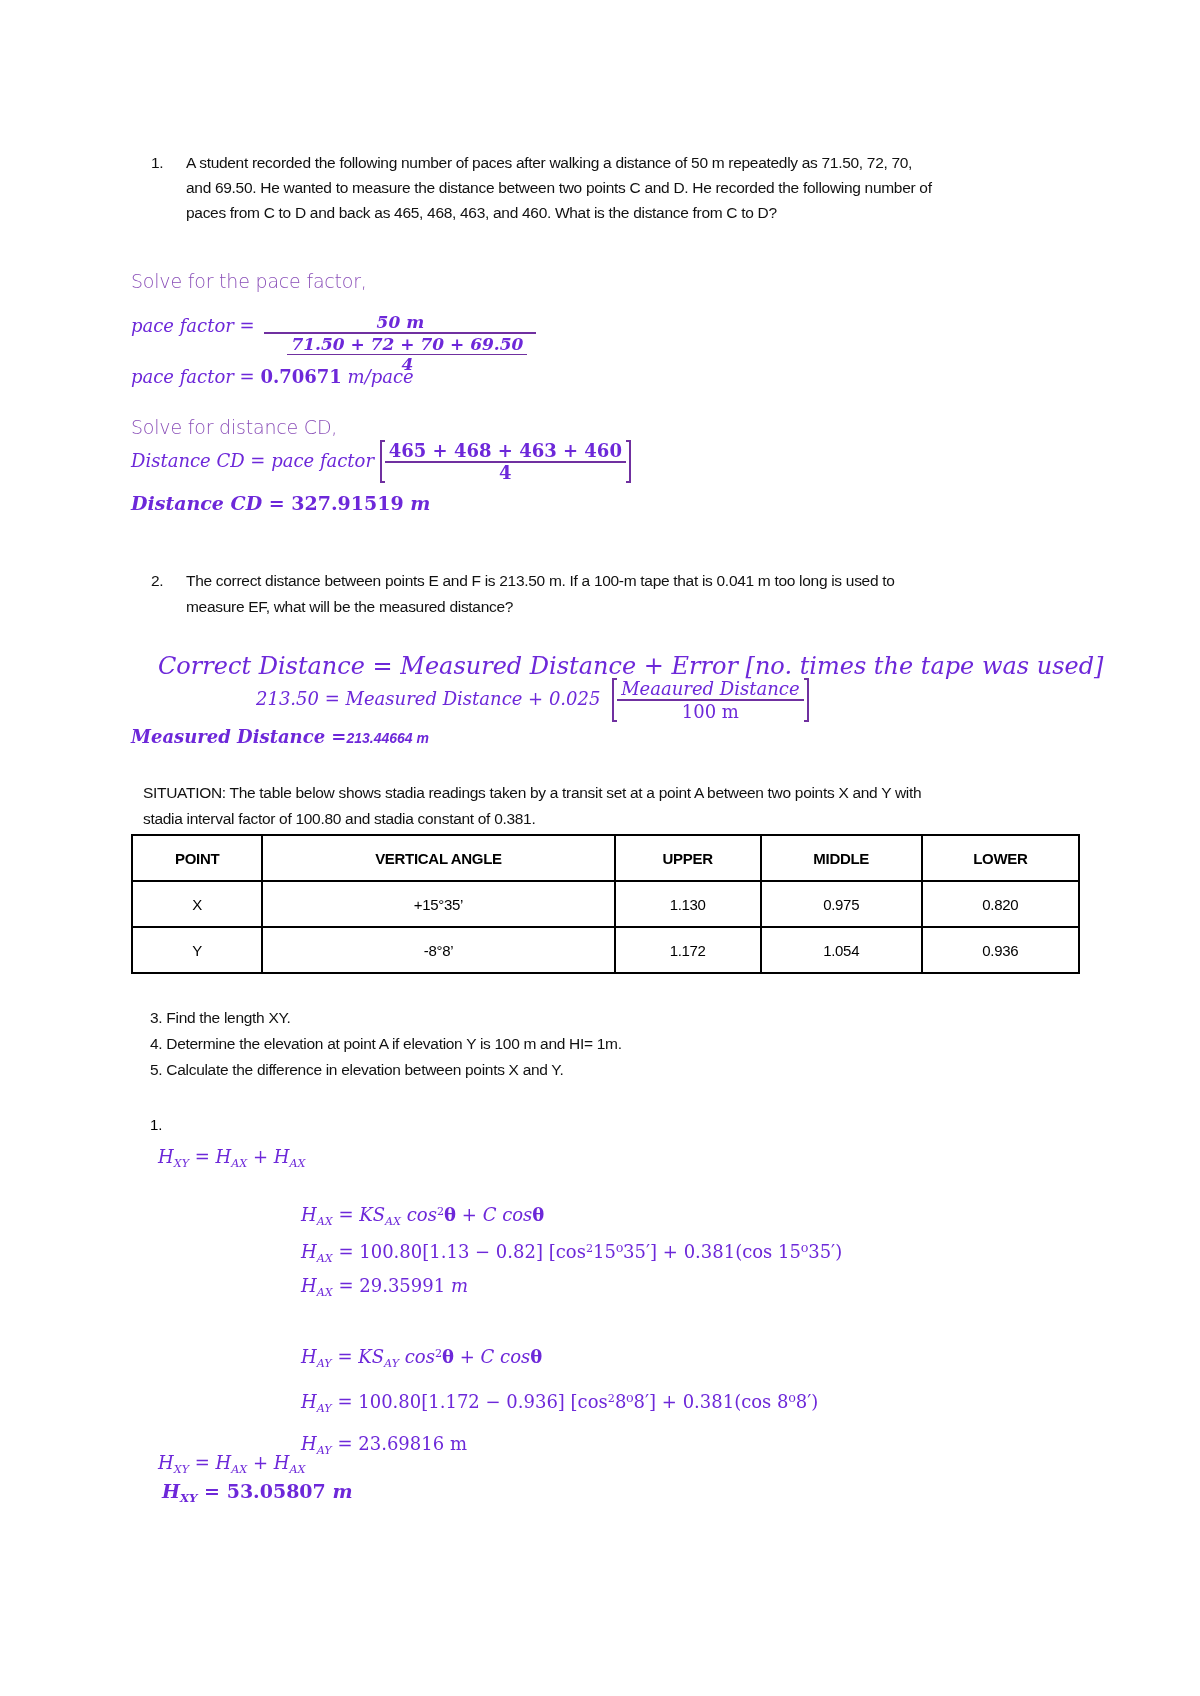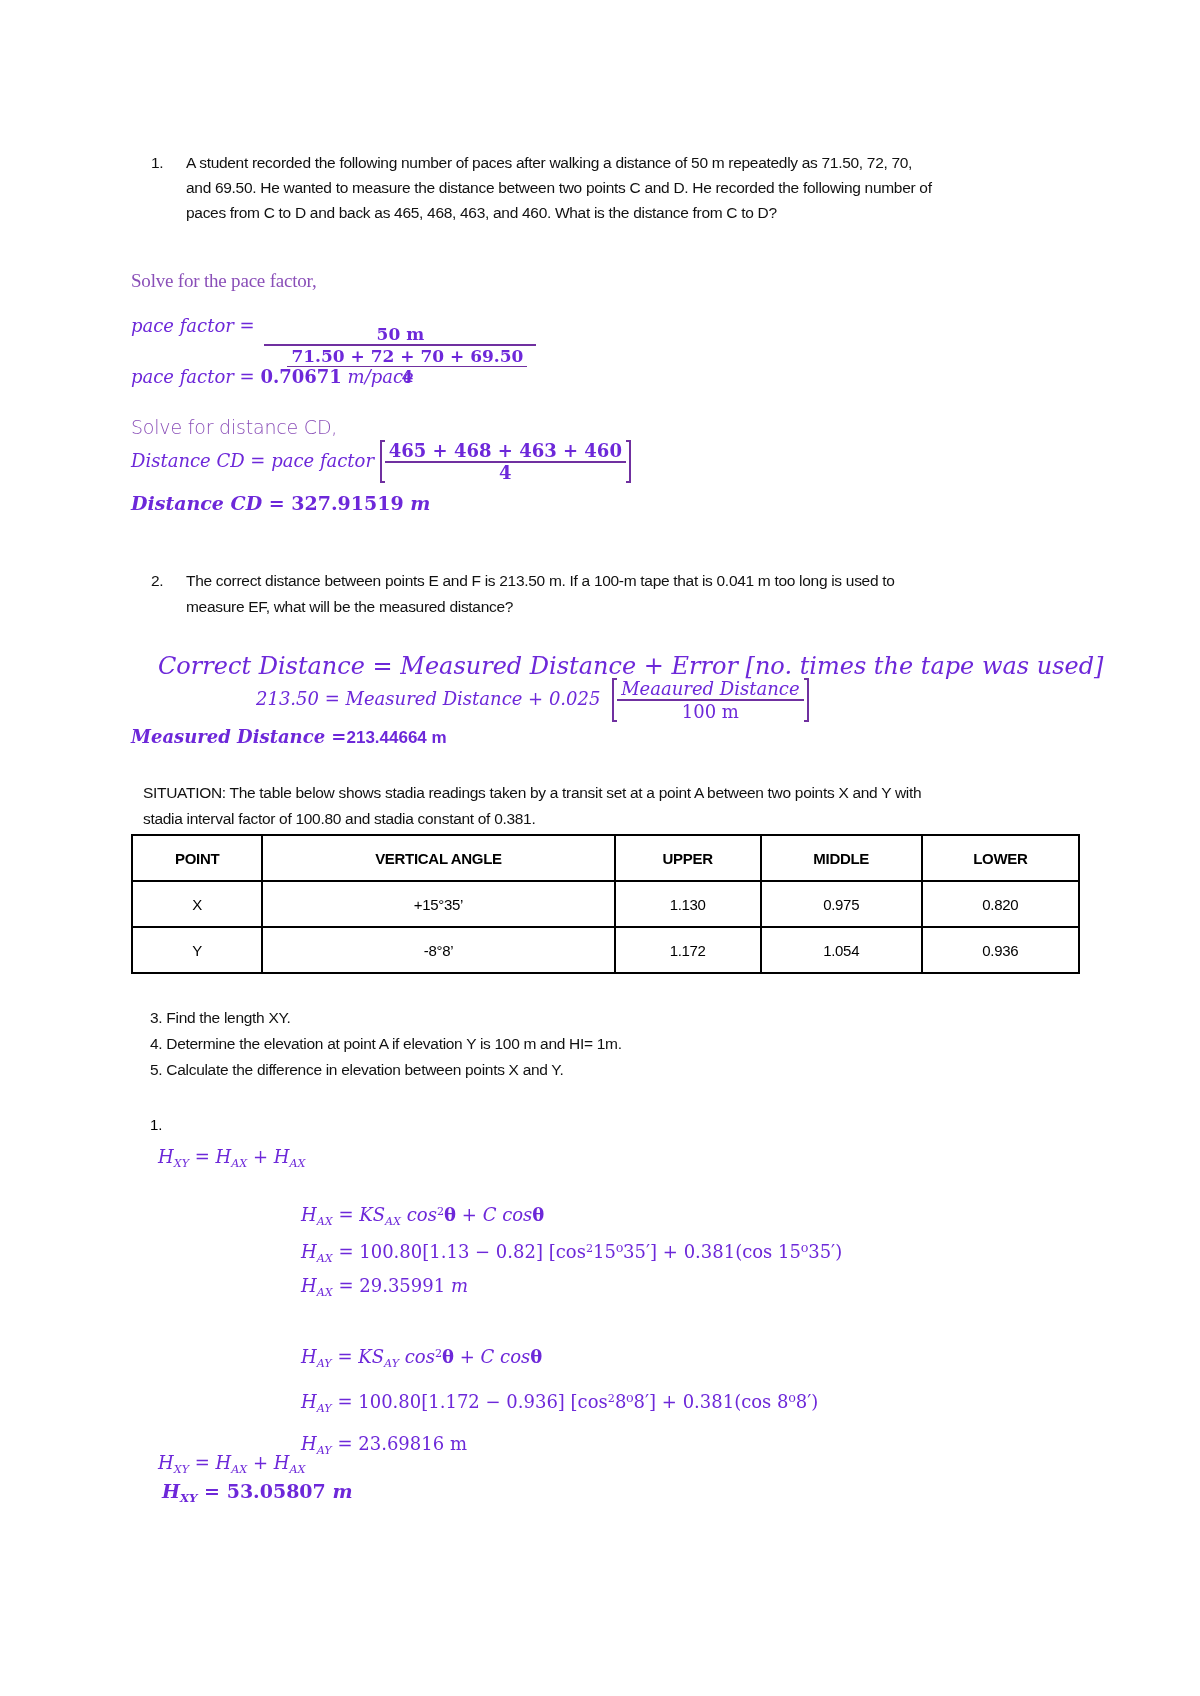--- a/index.html
+++ b/index.html
@@ -51,25 +51,25 @@
 </head>
 <body>
 
 <div class="para">
   <span class="num" style="top:150px">1.</span>
   <span class="qtext" style="top:150px">A student recorded the following number of paces after walking a distance of 50 m repeatedly as 71.50, 72, 70,</span>
   <span class="qtext" style="top:175px">and 69.50. He wanted to measure the distance between two points C and D. He recorded the following number of</span>
   <span class="qtext" style="top:200px">paces from C to D and back as 465, 468, 463, and 460. What is the distance from C to D?</span>
 </div>
 
-<div class="abs heading-p" style="left:131px; top:270px;font-family:Liberation Serif, serif;">Solve for the pace factor,</div>
+<div class="abs heading-p" style="left:131px; top:270px;">Solve for the pace factor,</div>
 
 <div class="abs math" style="left:131px; top:296px;">
   <span class="it">pace factor =</span>
-  <span class="frac" style="margin-left:4px; position:relative; top:28px;">
+  <span class="frac" style="margin-left:4px; position:relative; top:16px;font-style:italic;">
     <span class="n b" style="font-size:17px;">50 m</span>
     <span class="bar" style="width:272px;"></span>
     <span class="frac" style="margin-left:14px;">
       <span class="n b" style="font-size:17px;">71.50 + 72 + 70 + 69.50</span>
       <span class="bar" style="border-top-width:1.5px;"></span>
       <span class="d b" style="font-size:17px; line-height:18px;">4</span>
     </span>
   </span>
 </div>
 
@@ -112,21 +112,21 @@
   <span class="brk" style="margin-left:6px;">
     <span class="frac">
       <span class="n it">Meaaured Distance</span>
       <span class="bar"></span>
       <span class="d">100 m</span>
     </span>
   </span>
 </div>
 
 <div class="abs math b" style="left:131px; top:726px; font-size:18px;">
-  <span class="it">Measured Distance =</span><span style="font-family:'Liberation Sans', sans-serif; font-size:17px;">213.44664 m</span>
+  <span class="it">Measured Distance =</span><span style="font-family:'Liberation Sans', sans-serif; font-size:14px;font-style:italic;">213.44664 m</span>
 </div>
 
 <div class="para">
   <span class="abs" style="left:143px; top:780px;">SITUATION: The table below shows stadia readings taken by a transit set at a point A between two points X and Y with</span>
   <span class="abs" style="left:143px; top:806px;">stadia interval factor of 100.80 and stadia constant of 0.381.</span>
 </div>
 
 <table class="stadia">
   <thead>
     <tr>

